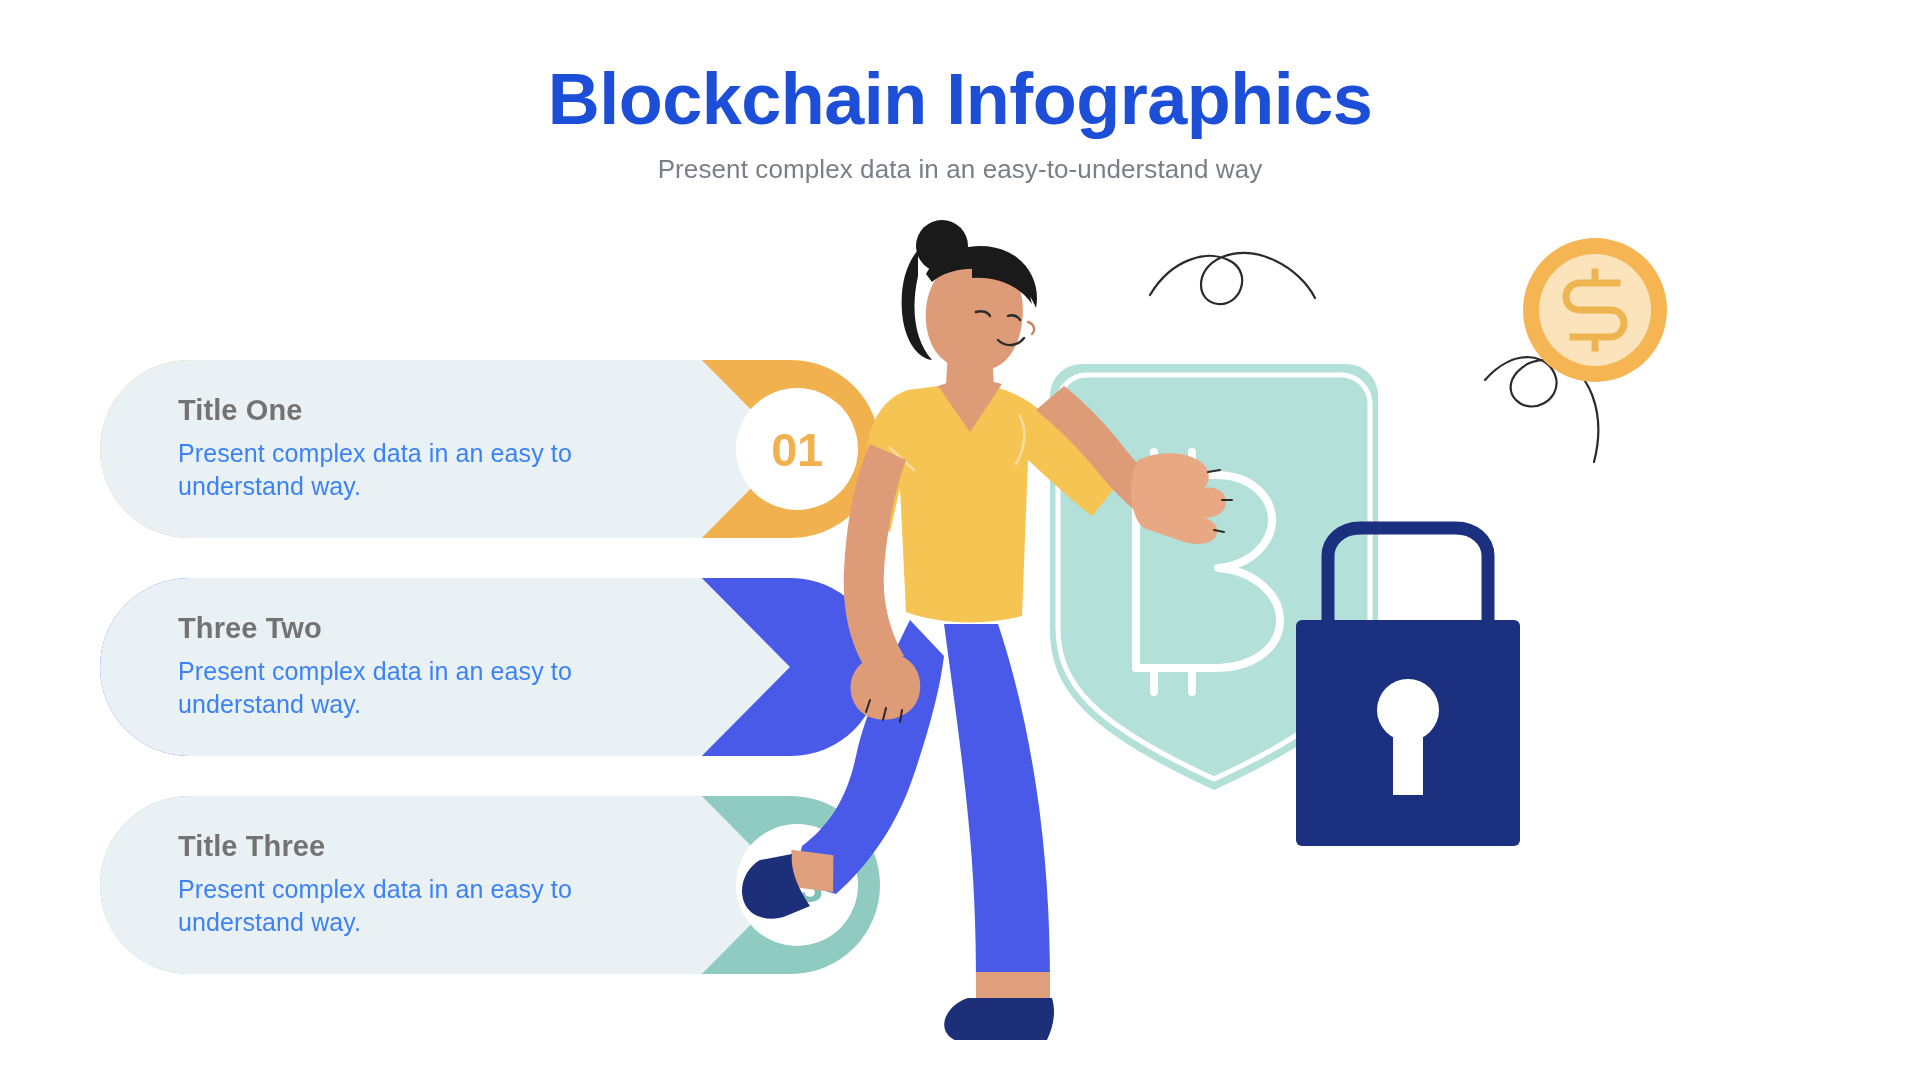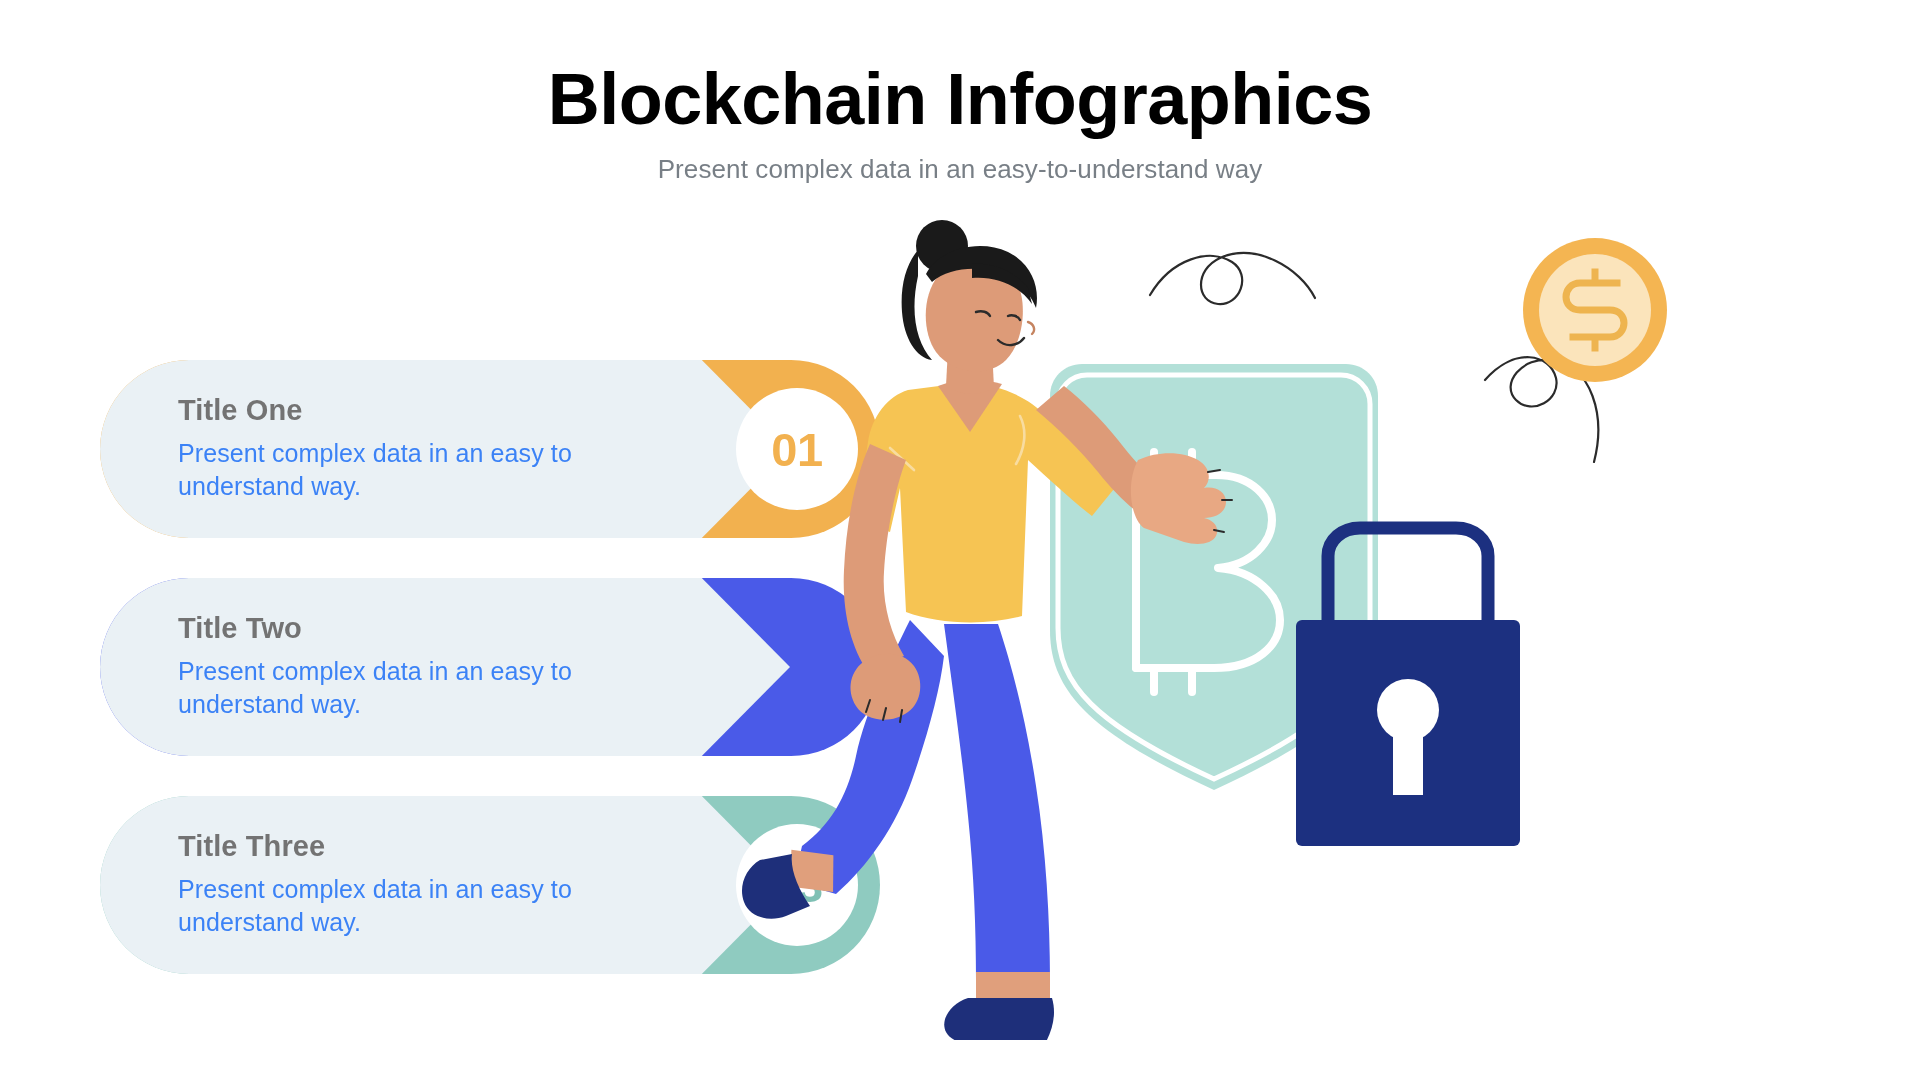--- a/index.html
+++ b/index.html
@@ -17,21 +17,21 @@
 
   
   .header {
     position: absolute;
     top: 62px; left: 0; width: 1920px;
     text-align: center;
   }
   .title {
     font-size: 72px;
     font-weight: bold;
-    color: #000000;
+    color: #1d4ed8;
     letter-spacing: -0.5px;
     line-height: 1.05;
     white-space: nowrap;
   }
   .subtitle {
     margin-top: 16px;
     font-size: 26px;
     color: #787f86;
     font-weight: normal;
     letter-spacing: 0.1px;
@@ -136,21 +136,21 @@
       <div class="card-badge">
         <span class="card-num" style="color:#f2b14f">01</span>
       </div>
     </div>
 
     <div class="card">
       <div class="card-accent" style="background:#4a5ae8"></div>
       <div class="card-body"></div>
       <div class="card-point"></div>
       <div class="card-text">
-        <div class="card-title">Title Two</div>
+        <div class="card-title">Three Two</div>
         <div class="card-desc">Present complex data in an easy to understand way.</div>
       </div>
     </div>
 
     <div class="card">
       <div class="card-accent" style="background:#8fcbc0"></div>
       <div class="card-body"></div>
       <div class="card-point"></div>
       <div class="card-text">
         <div class="card-title">Title Three</div>

